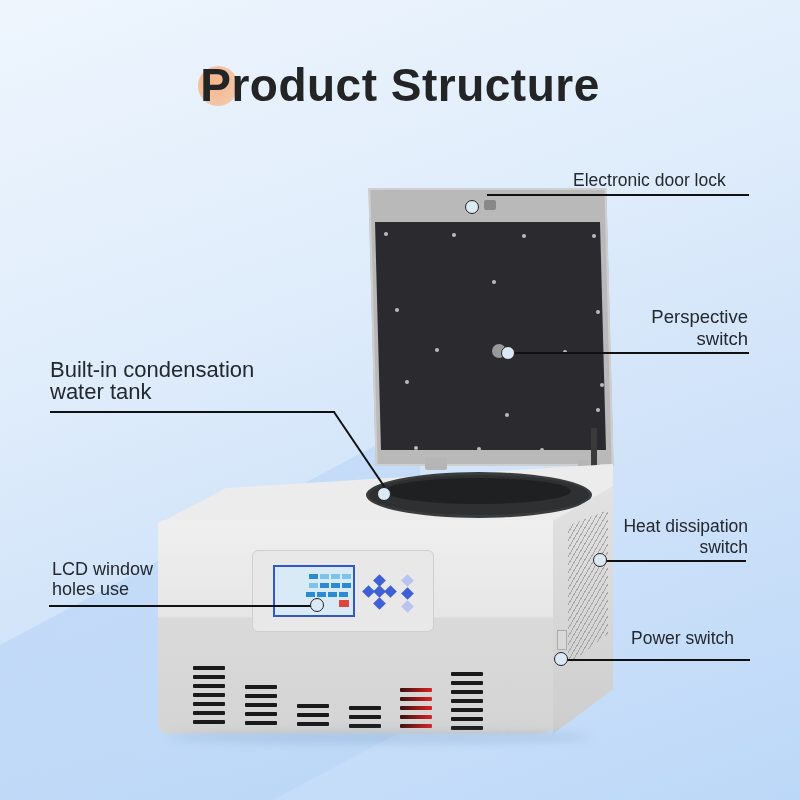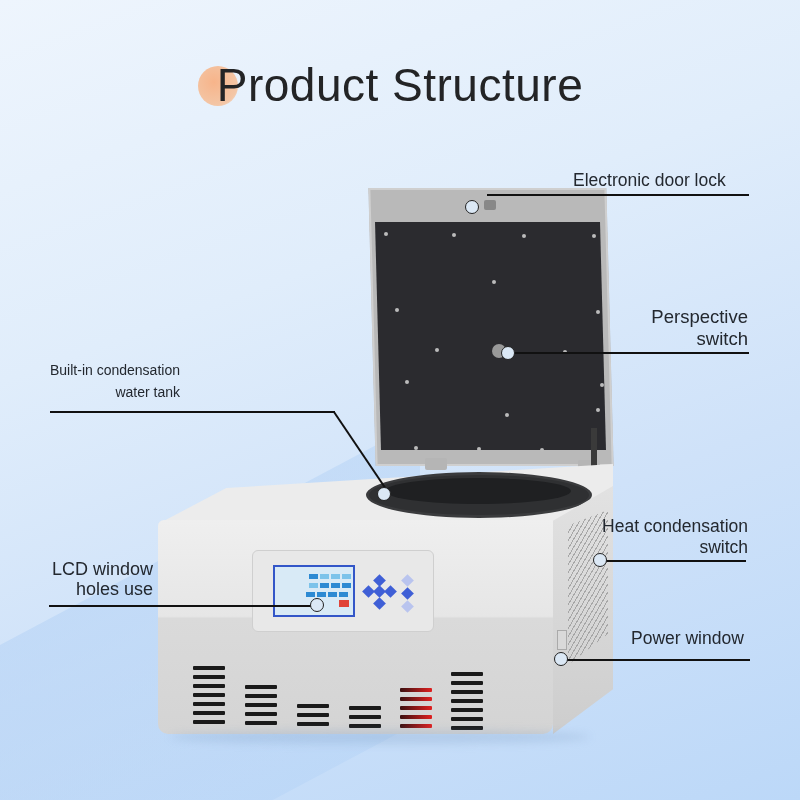--- a/index.html
+++ b/index.html
@@ -12,24 +12,24 @@
     position: absolute; left: -100px; top: 560px; width: 520px; height: 300px;
     background: linear-gradient(160deg, rgba(180,210,245,0.55), rgba(170,205,245,0.3));
     transform: skewY(-28deg);
   }
   .title-wrap { position: absolute; left: 0; top: 58px; width: 800px; text-align: center; }
   .title-dot {
     position: absolute; left: 198px; top: 66px; width: 40px; height: 40px; border-radius: 50%;
     background: radial-gradient(circle at 40% 40%, #f7b48a, #f3c6a6 70%, rgba(243,198,166,0) 100%);
   }
   .title {
-    position: relative; font-size: 46px; font-weight: normal; color: #232426; letter-spacing: 0.5px;
+    position: relative; font-size: 46px; font-weight: bold; color: #232426; letter-spacing: 0.5px;
   }
   .label {
-    position: absolute; font-size: 17.5px; color: #23282f; line-height: 21px; text-align: right;
+    position: absolute; font-size: 17.5px; color: #23282f; line-height: 21px;
   }
   .label.right { text-align: right; }
   .leader { position: absolute; height: 2px; background: #111; }
   .leader-diag { position: absolute; height: 2px; background: #111; transform-origin: 0 50%; }
   .dot {
     position: absolute; width: 14px; height: 14px; border-radius: 50%;
     background: #dbe8f5; border: 1.5px solid #222; box-sizing: border-box;
   }
 
   
@@ -216,41 +216,41 @@
 
 <div>
   <div class="label right" style="left:600px;top:306px;width:148px;font-size:18.5px;line-height:22px">
     <span>Perspective</span><br><span>switch</span>
   </div>
   <div class="leader" style="left:512px;top:352px;width:237px"></div>
   <div class="dot" style="left:501px;top:346px"></div>
 </div>
 
 <div>
-  <div class="label" style="left:50px;top:359px;font-size:14px;line-height:22px">
+  <div class="label" style="left:50px;top:359px;font-size:22px;line-height:22px">
     <span>Built-in condensation</span><br><span>water tank</span>
   </div>
   <div class="leader" style="left:50px;top:411px;width:285px"></div>
   <div class="leader-diag" style="left:334px;top:411px;width:92px;transform:rotate(56deg)"></div>
   <div class="dot" style="left:377px;top:487px"></div>
 </div>
 
 <div>
   <div class="label right" style="left:600px;top:516px;width:148px">
-    <span>Heat condensation</span><br><span>switch</span>
+    <span>Heat dissipation</span><br><span>switch</span>
   </div>
   <div class="leader" style="left:605px;top:560px;width:141px"></div>
   <div class="dot" style="left:593px;top:553px"></div>
 </div>
 
 <div>
   <div class="label" style="left:52px;top:559px;font-size:18px;line-height:20px">
     <span>LCD window</span><br><span>holes use</span>
   </div>
   <div class="leader" style="left:49px;top:605px;width:268px"></div>
   <div class="dot" style="left:310px;top:598px"></div>
 </div>
 
 <div>
-  <div class="label" style="left:631px;top:628px">Power window</div>
+  <div class="label" style="left:631px;top:628px">Power switch</div>
   <div class="leader" style="left:564px;top:659px;width:186px"></div>
   <div class="dot" style="left:554px;top:652px"></div>
 </div>
 
 </body></html>

